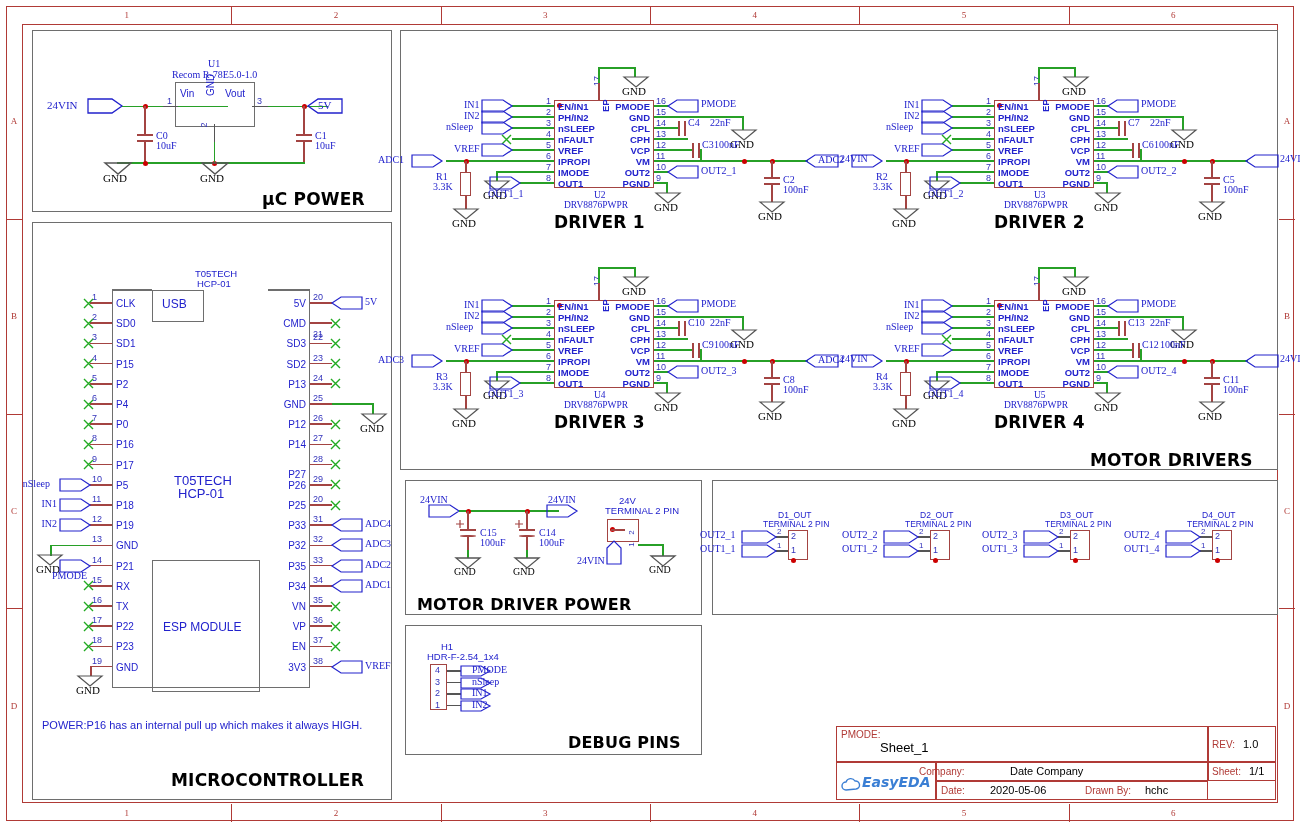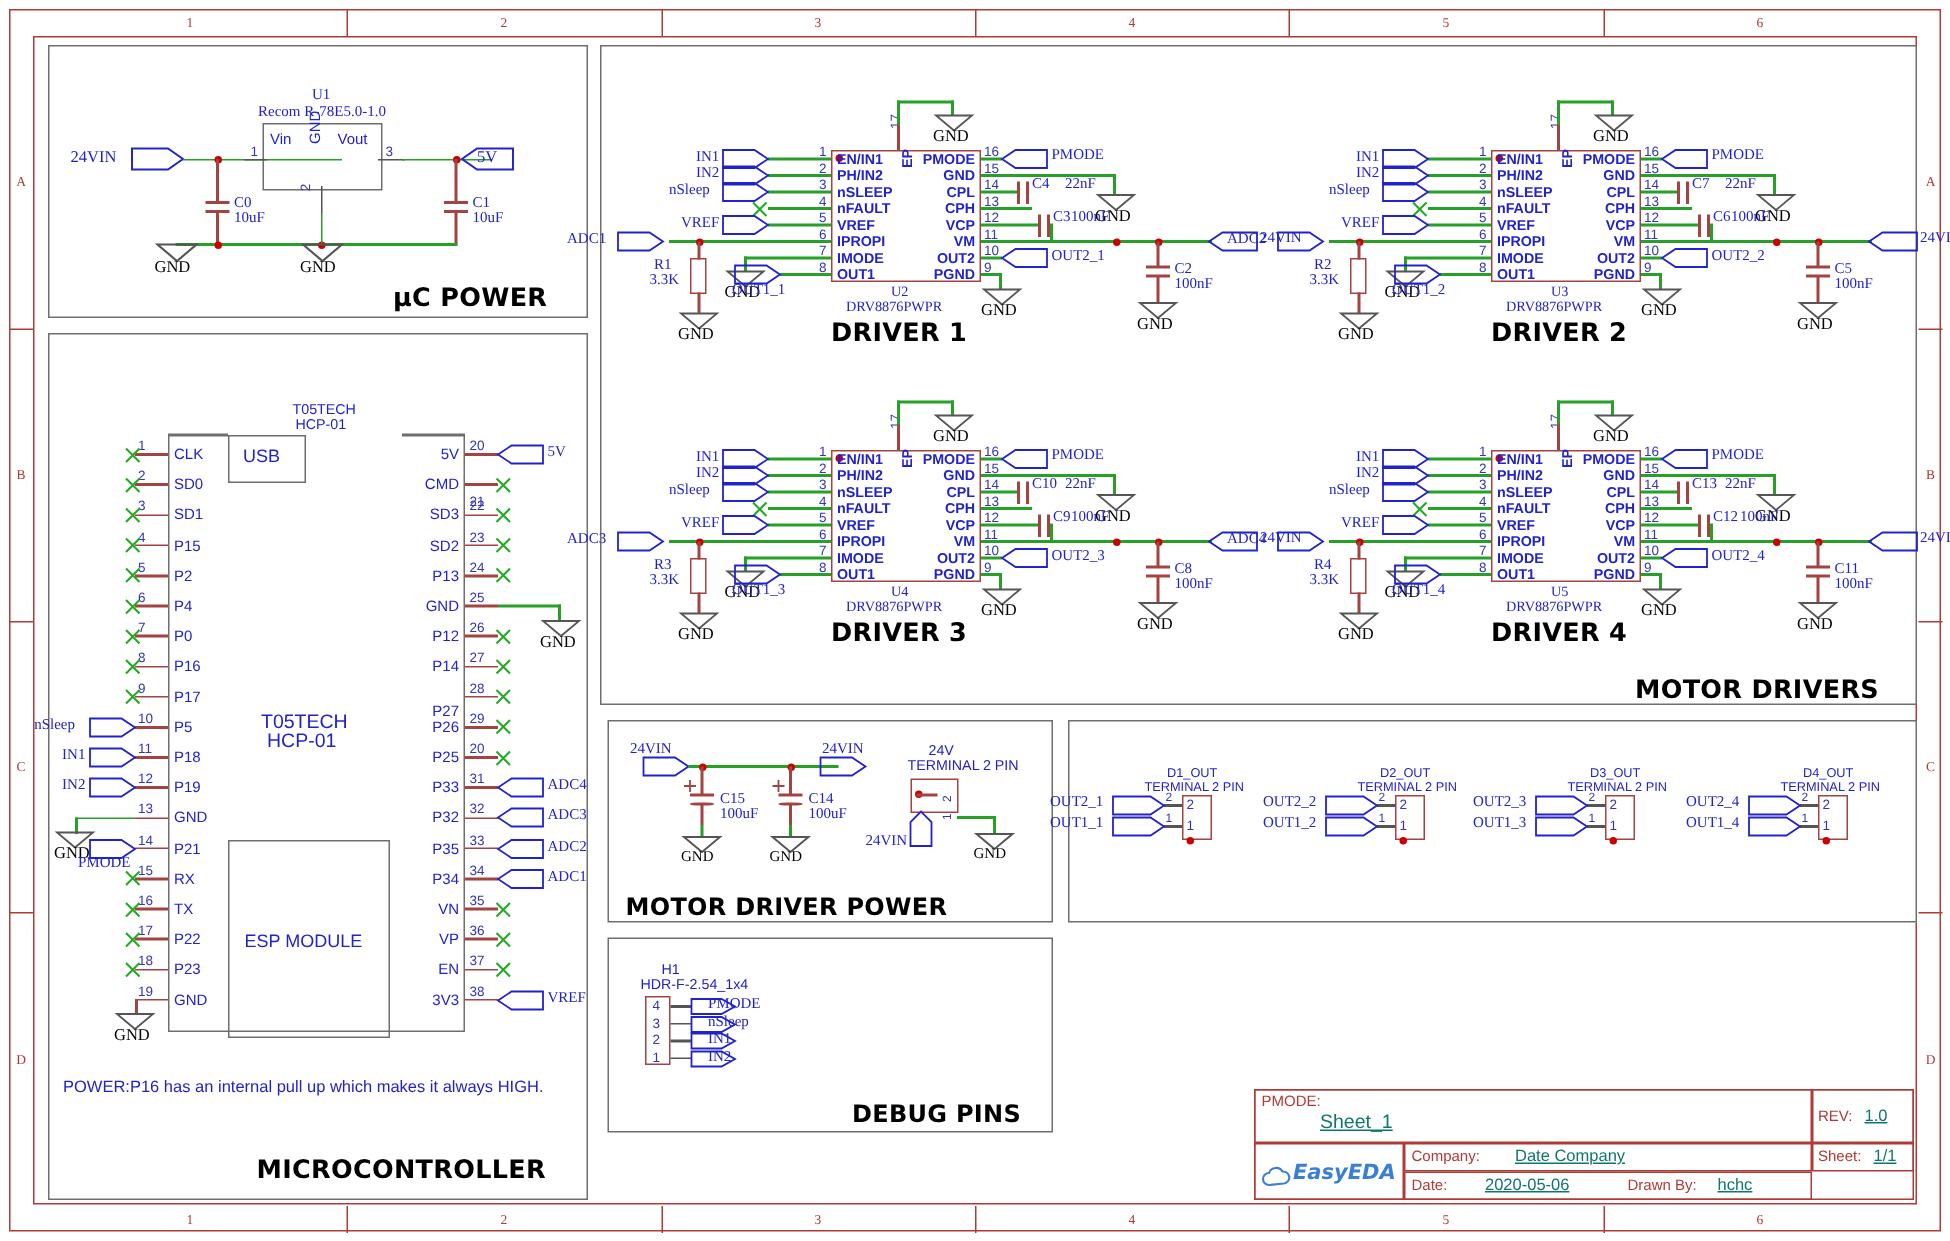--- a/index.html
+++ b/index.html
@@ -29,21 +29,21 @@
   .gndtxt{position:absolute;color:#000;font-family:"Liberation Serif",serif;font-size:11px;white-space:nowrap;}
   .ic{position:absolute;border:1.4px solid #a34442;box-sizing:border-box;background:#fff;}
   .icpin{position:absolute;color:#2222cc;font-family:"Liberation Sans",sans-serif;font-size:9.5px;font-weight:bold;white-space:nowrap;}
   .icpinr{position:absolute;color:#2222cc;font-family:"Liberation Sans",sans-serif;font-size:9.5px;font-weight:bold;white-space:nowrap;text-align:right;}
   svg{position:absolute;overflow:visible;}
   .note{position:absolute;color:#2222cc;font-family:"Liberation Sans",sans-serif;font-size:11px;white-space:nowrap;}
 
   
   .tb{position:absolute;border:1.3px solid #b03a36;box-sizing:border-box;}
   .tb-lab{position:absolute;color:#b03a36;font-family:"Liberation Sans",sans-serif;font-size:10px;}
-  .tb-val{position:absolute;color:#0f766e;font-family:"Liberation Sans",sans-serif;font-size:11px;text-decoration:underline;}
+  .tb-val{position:absolute;color:#000000;font-family:"Liberation Sans",sans-serif;font-size:11px;}
   .eda{position:absolute;color:#3b7fd4;font-family:"DejaVu Sans",sans-serif;font-size:14px;font-style:italic;font-weight:bold;}
 </style>
 </head>
 <body>
 
 <div id="sheet">
 
   <div class="abs frame-outer"></div>
   <div class="abs frame-inner"></div>
   <div id="frame-marks">
@@ -1188,21 +1188,21 @@
   <div class="tb" style="left:1208px;top:726px;width:68px;height:36px;"></div>
   <div class="tb-lab" style="left:1212px;top:739px;">REV:</div>
   <div class="tb-val" style="left:1243px;top:738px;">1.0</div>
 
   <div class="tb" style="left:836px;top:762px;width:100px;height:38px;"></div>
   <svg class="abs" style="left:841px;top:778px;" width="20" height="14">
       <path d="M5,12 a4,4 0 0,1 0,-8 a5,5 0 0,1 9,-1 a3.5,3.5 0 0,1 1,8 Z" fill="none" stroke="#3b7fd4" stroke-width="1.4"></path>
     </svg>
   <div class="eda" style="left:862px;top:774px;">EasyEDA</div>
   <div class="tb" style="left:936px;top:762px;width:272px;height:19px;"></div>
-  <div class="tb-lab" style="left:941px;top:766px;">Company:</div>
+  <div class="tb-lab" style="left:919px;top:766px;">Company:</div>
   <div class="tb-val" style="left:1010px;top:765px;">Date Company</div>
   <div class="tb" style="left:936px;top:781px;width:272px;height:19px;"></div>
   <div class="tb-lab" style="left:941px;top:785px;">Date:</div>
   <div class="tb-val" style="left:990px;top:784px;">2020-05-06</div>
   <div class="tb-lab" style="left:1085px;top:785px;">Drawn By:</div>
   <div class="tb-val" style="left:1145px;top:784px;">hchc</div>
   <div class="tb" style="left:1208px;top:762px;width:68px;height:19px;"></div>
   <div class="tb-lab" style="left:1212px;top:766px;">Sheet:</div>
   <div class="tb-val" style="left:1249px;top:765px;">1/1</div>
 

